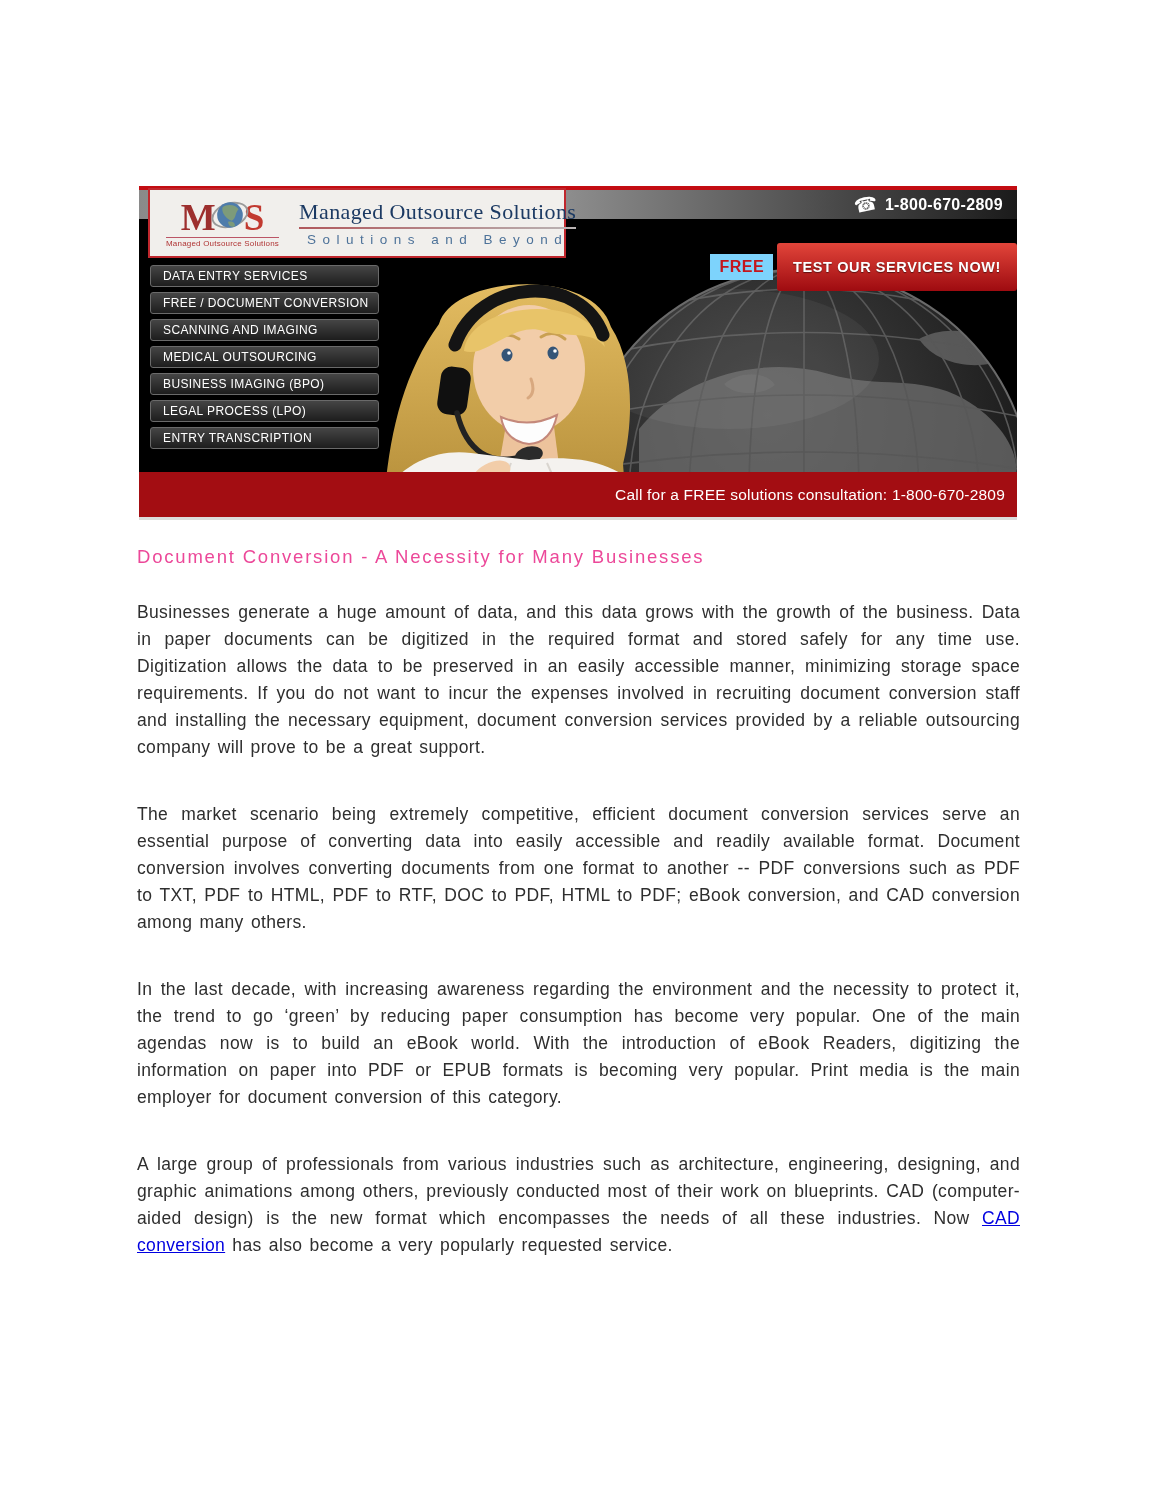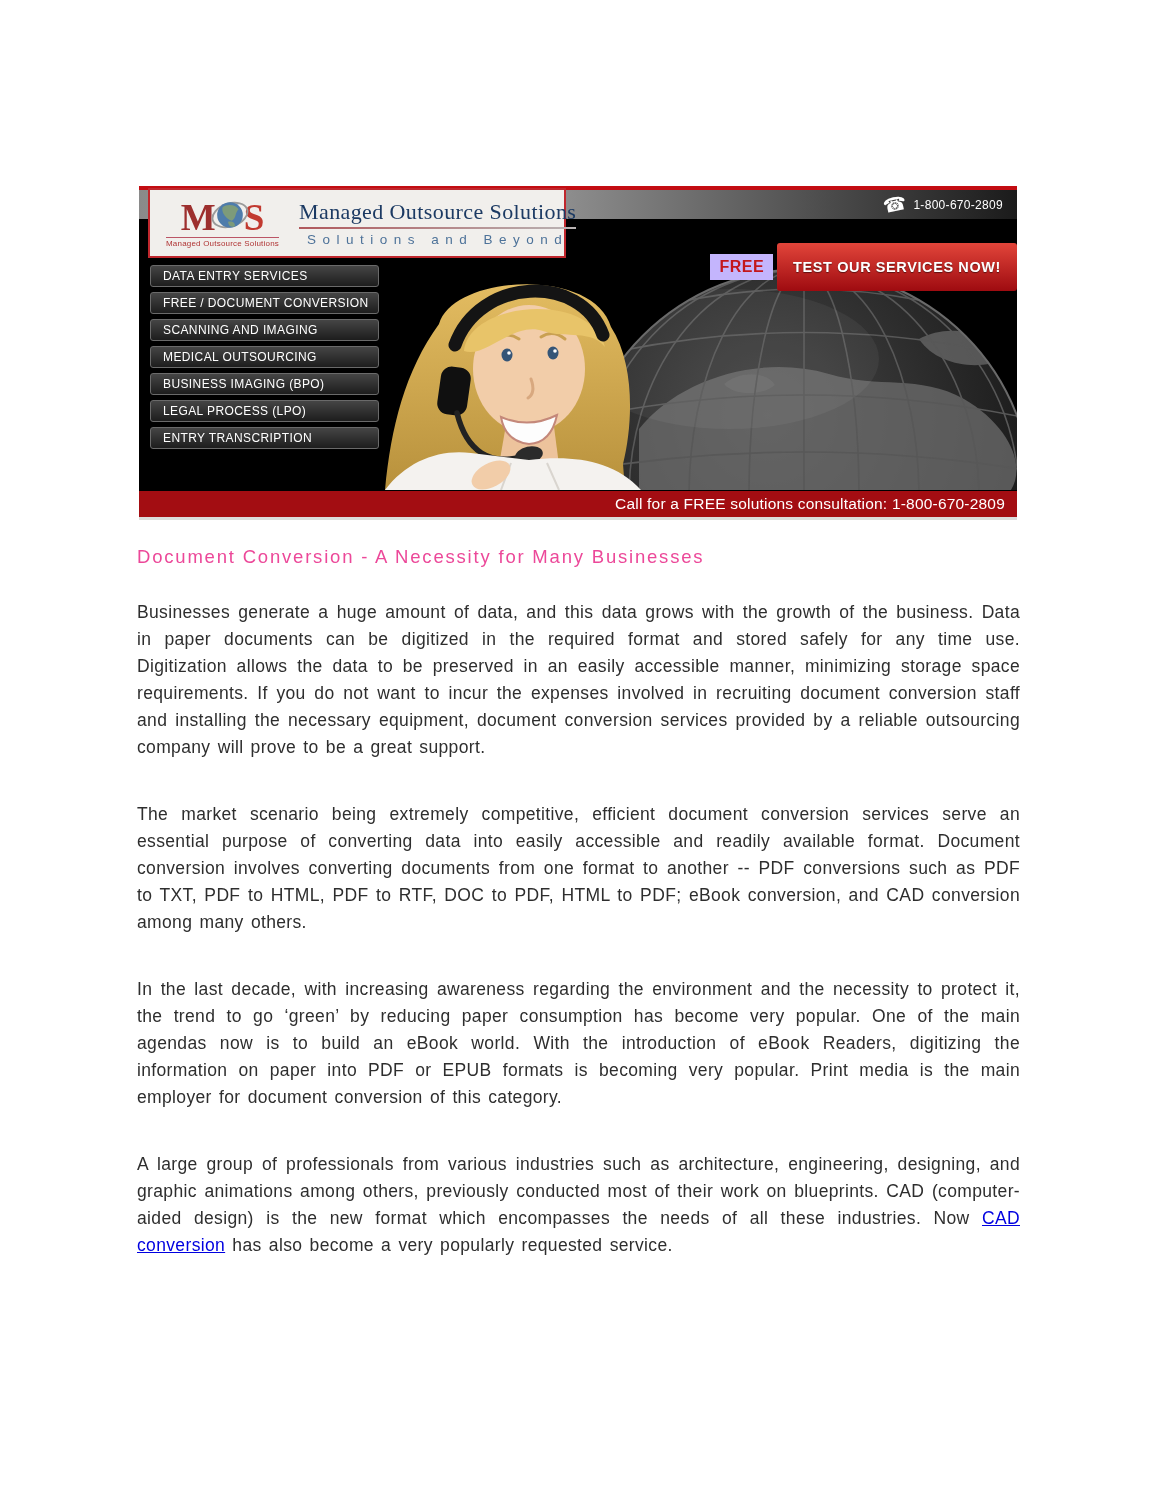--- a/index.html
+++ b/index.html
@@ -7,51 +7,51 @@
   body { font-family:"Liberation Sans", sans-serif; }
   .page { position:relative; width:1156px; height:1496px; background:#fff; overflow:hidden; }
 
   
   .banner { position:absolute; left:139px; top:186px; width:878px; height:331px; background:#000; box-shadow:0 3px 0 #dcdcdc; }
   .top-red { position:absolute; top:0; left:0; right:0; height:4px; background:#c30d12; }
   .top-gray { position:absolute; top:4px; left:0; right:0; height:29px;
               background:linear-gradient(to right,#8a8a8a,#b2b2b2 32%,#5a5a5a 72%,#1b1b1b 100%);
               display:flex; align-items:center; justify-content:flex-end; padding-right:14px; }
   .phone-glyph { color:#fff; font-size:19px; margin-right:7px; line-height:1; transform:rotate(-12deg); }
-  .phone-number { color:#fff; font-size:12px; font-weight:normal; letter-spacing:0.3px; }
+  .phone-number { color:#fff; font-size:16px; font-weight:bold; letter-spacing:0.3px; }
 
   .hero { position:absolute; left:0; top:33px; width:878px; height:271px; display:block; }
 
   .logo-box { position:absolute; left:9px; top:2px; width:418px; height:70px; background:#f1efec;
               border:2px solid #c0272d; display:flex; align-items:center; }
   .logo-mark { margin-left:16px; display:flex; flex-direction:column; align-items:center; }
   .logo-letters { display:flex; align-items:center; font-family:"Liberation Serif", serif; font-weight:bold; line-height:1; }
   .logo-m { font-size:37px; color:#9d2f2e; }
   .logo-s { font-size:37px; color:#c23a30; }
   .logo-globe { width:38px; height:38px; margin:0 -5px; position:relative; top:-2px; }
   .logo-small { font-size:8px; color:#b03434; border-top:1px solid #b56; padding-top:1px; margin-top:1px;
                 letter-spacing:0.2px; white-space:nowrap; }
   .logo-text { margin-left:20px; flex:1; padding-right:14px; }
   .logo-title { font-family:"Liberation Serif", serif; font-size:22px; color:#1c3a63; letter-spacing:0.4px; white-space:nowrap; }
   .logo-rule { height:2px; background:linear-gradient(to right,#b0585c,#b9b4b4); margin:2px 0 3px; }
   .logo-tagline { font-family:Liberation Sans, sans-serif; font-size:13.5px; color:#4d7299; letter-spacing:6.5px; text-align:center; }
 
   .cta-row { position:absolute; top:57px; right:0; display:flex; align-items:center; }
-  .free-badge { background:#c4b5fd; color:#c3161c; font-weight:bold; font-size:16px; height:26px;
+  .free-badge { background:#7dd3fc; color:#c3161c; font-weight:bold; font-size:16px; height:26px;
                 display:flex; align-items:center; padding:4px 9px; letter-spacing:0.5px; }
   .cta-button { background:linear-gradient(#e2453a,#9e0b10); color:#fff; font-weight:bold; font-size:14.5px;
                 height:48px; display:flex; align-items:center; padding:0 16px; margin-left:4px;
                 letter-spacing:0.6px; border-radius:3px 3px 3px 3px; text-shadow:0 1px 1px rgba(0,0,0,.5); cursor:pointer; }
 
   .nav { position:absolute; left:11px; top:79px; width:229px;text-align:center; }
   .nav-item { height:22px; margin-bottom:5px; border:1px solid #6a6a6a; border-radius:3px;
               background:linear-gradient(#454545,#1d1d1d); color:#fff; font-size:12px; letter-spacing:0.4px;
               display:flex; align-items:center; padding-left:12px; cursor:pointer; white-space:nowrap; }
 
-  .bottom-bar { position:absolute; left:0; right:0; bottom:0; height:26px; background:#a30d12;
+  .bottom-bar { position:absolute; left:0; right:0; bottom:0; height:45px; background:#a30d12;
                 display:flex; align-items:center; justify-content:flex-end; padding-right:12px; }
   .bottom-bar span { color:#fff; font-size:15.5px; letter-spacing:0.2px; }
 
   
   .article { position:absolute; left:137px; top:546px; width:883px; color:#333; }
   .article h1, .article h2 { font-size:18.5px; font-weight:400; color:#ec4899; letter-spacing:1.8px; margin:0 0 31px 0; }
   .article p { font-size:17.5px; line-height:27px; color:#2e2e2e; text-align:justify;
                letter-spacing:0.35px; word-spacing:2px; margin:0 0 40px 0; }
   .article a.link { color:#0000e0; text-decoration:underline; cursor:pointer; }
 </style>

